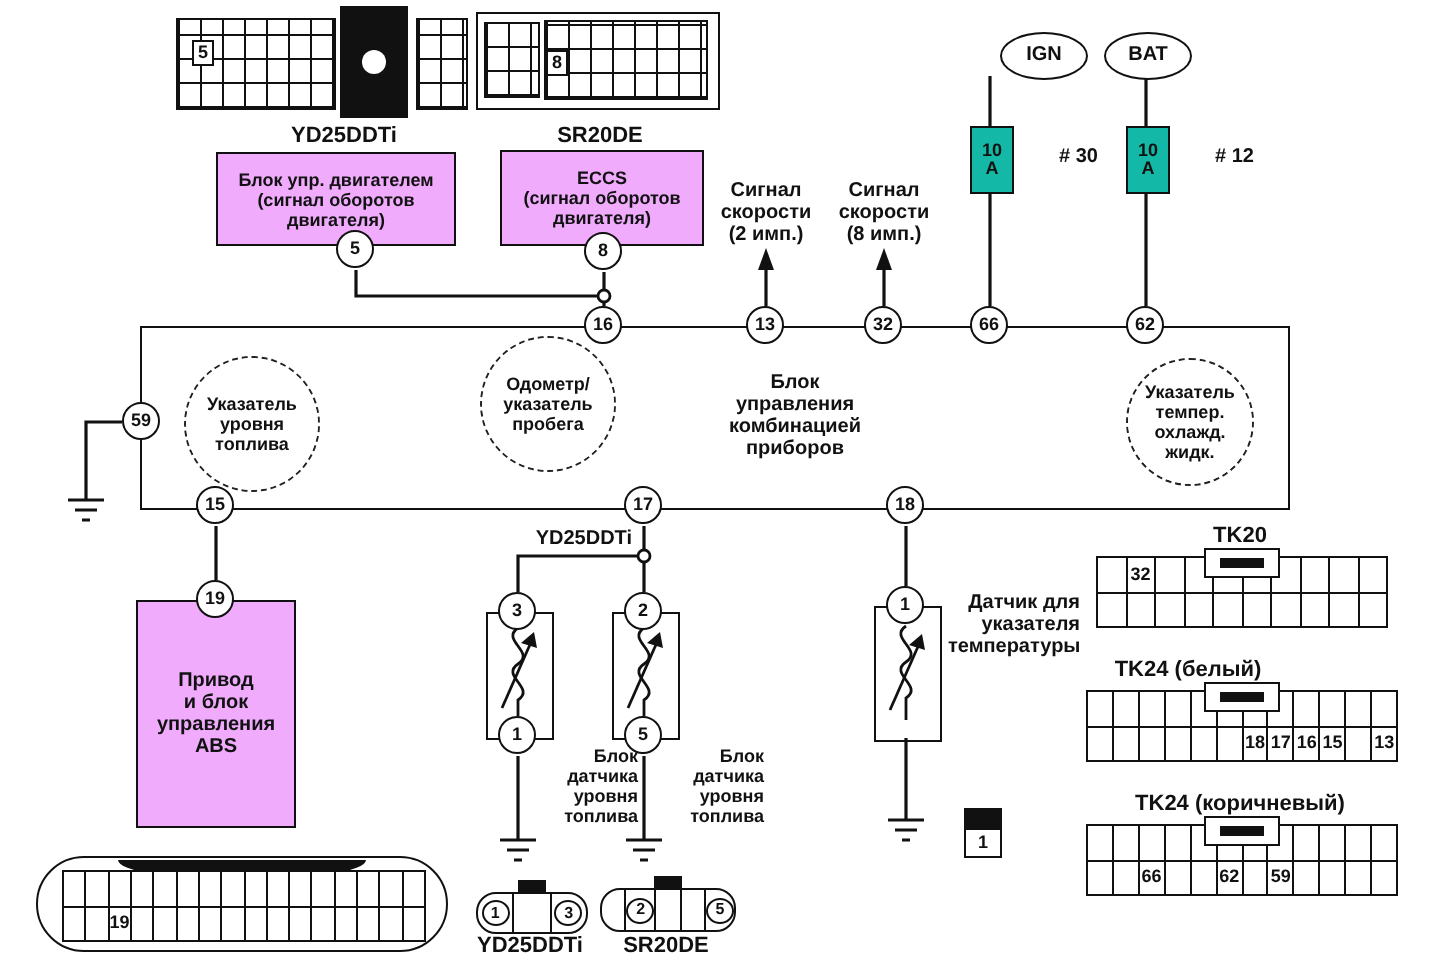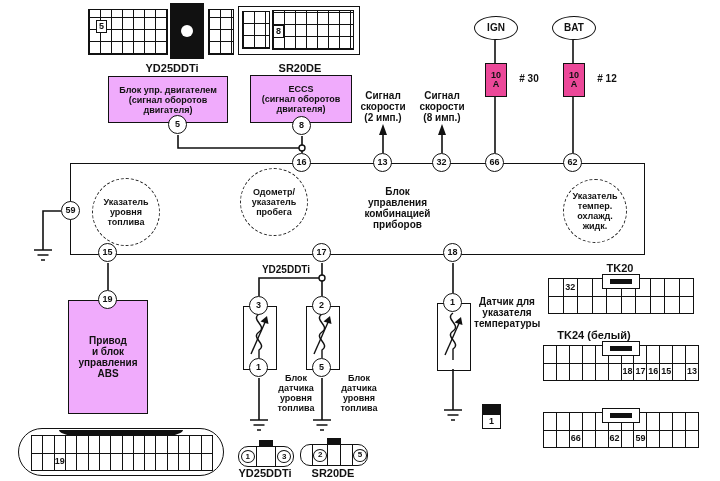--- a/index.html
+++ b/index.html
@@ -1,35 +1,35 @@
 <!DOCTYPE html>
 <html><head>
 <meta charset="utf-8">
 <style>
   html,body{margin:0;padding:0;background:#fff;}
   #canvas{position:relative;width:720px;height:481px;background:#fff;overflow:hidden;
           font-family:"Liberation Sans",sans-serif;color:#111;}
   #wires{position:absolute;left:0;top:0;z-index:0;}
   .txt{position:absolute;white-space:pre-line;text-align:center;
        font:bold 10px/11px "Liberation Sans",sans-serif;color:#111;z-index:2;}
-  .txt.left{text-align:center;}
+  .txt.left{text-align:right;}
   .txt.small{font-size:9px;line-height:10px;}
   .cap{position:absolute;text-align:center;font:bold 11px/12px "Liberation Sans",sans-serif;z-index:2;}
   .box{position:absolute;border:1.6px solid #111;background:#f0abfc;display:flex;
        align-items:center;justify-content:center;z-index:1;}
   .gauge{position:absolute;border:1.6px dashed #222;border-radius:50%;background:#fff;
          display:flex;align-items:center;justify-content:center;z-index:1;}
   .gauge .txt{position:static;}
   .pin{position:absolute;width:17px;height:17px;border:1.6px solid #111;border-radius:50%;
        background:#fff;display:flex;align-items:center;justify-content:center;
        font:bold 9px/1 "Liberation Sans",sans-serif;z-index:3;}
   .oval{position:absolute;border:1.6px solid #111;border-radius:50%;background:#fff;
         display:flex;align-items:center;justify-content:center;
         font:bold 10px/1 "Liberation Sans",sans-serif;z-index:2;}
-  .fuse{position:absolute;border:1.5px solid #111;background:#ec4899;display:flex;
+  .fuse{position:absolute;border:1.5px solid #111;background:#14b8a6;display:flex;
         align-items:center;justify-content:center;z-index:2;}
   .cells{position:absolute;border:1px solid #111;background-color:#fff;z-index:1;
          background-image:repeating-linear-gradient(90deg,#111 0 1px,transparent 1px 11px),
                           repeating-linear-gradient(0deg,#111 0 1px,transparent 1px 12px);}
   .mark{position:absolute;border:1px solid #111;background:#fff;z-index:2;height:11px;
         display:flex;align-items:center;font:bold 9px/1 "Liberation Sans",sans-serif;padding:0 2px;}
   .module{position:absolute;background:#111;z-index:2;display:flex;align-items:center;justify-content:center;}
   .module::after{content:"";width:12px;height:12px;background:#fff;border-radius:50%;}
   .tkwrap{position:absolute;border:1.5px solid #111;background:#fff;display:flex;
           flex-direction:column;z-index:1;}
@@ -139,21 +139,21 @@
   <div class="pin" style="left:168px;top:115px">5</div>
   <div class="pin" style="left:292px;top:116px">8</div>
 
   <div class="txt" style="left:353px;top:90px;width:60px">Сигнал
 скорости
 (2 имп.)</div>
   <div class="txt" style="left:412px;top:90px;width:60px">Сигнал
 скорости
 (8 имп.)</div>
 
-  <div class="oval" style="left:474px;top:16px;width:42px;height:22px">IGN</div>
+  <div class="oval" style="left:500px;top:16px;width:42px;height:22px">IGN</div>
   <div class="oval" style="left:552px;top:16px;width:42px;height:22px">BAT</div>
   <div class="fuse" style="left:485px;top:63px;width:20px;height:32px">
     <div class="txt small" style="font-size:9px;line-height:9px">10
 A</div>
   </div>
   <div class="fuse" style="left:563px;top:63px;width:20px;height:32px">
     <div class="txt small" style="font-size:9px;line-height:9px">10
 A</div>
   </div>
   <div class="txt left" style="left:509px;top:73px;width:40px"># 30</div>
@@ -293,20 +293,21 @@
           <span class="lbl">15</span>
         </div>
         <div class="cell"></div>
         <div class="cell">
           <span class="lbl">13</span>
         </div>
       </div>
     <div class="latch"></div>
   </div>
 
+  <div class="cap" style="left:543px;top:396px;width:154px">TK24 (коричневый)</div>
   <div class="tkwrap" style="left:543px;top:412px;width:154px;height:34px">
     <div class="trow">
         <div class="cell"></div>
         <div class="cell"></div>
         <div class="cell"></div>
         <div class="cell"></div>
         <div class="cell"></div>
         <div class="cell"></div>
         <div class="cell"></div>
         <div class="cell"></div>

